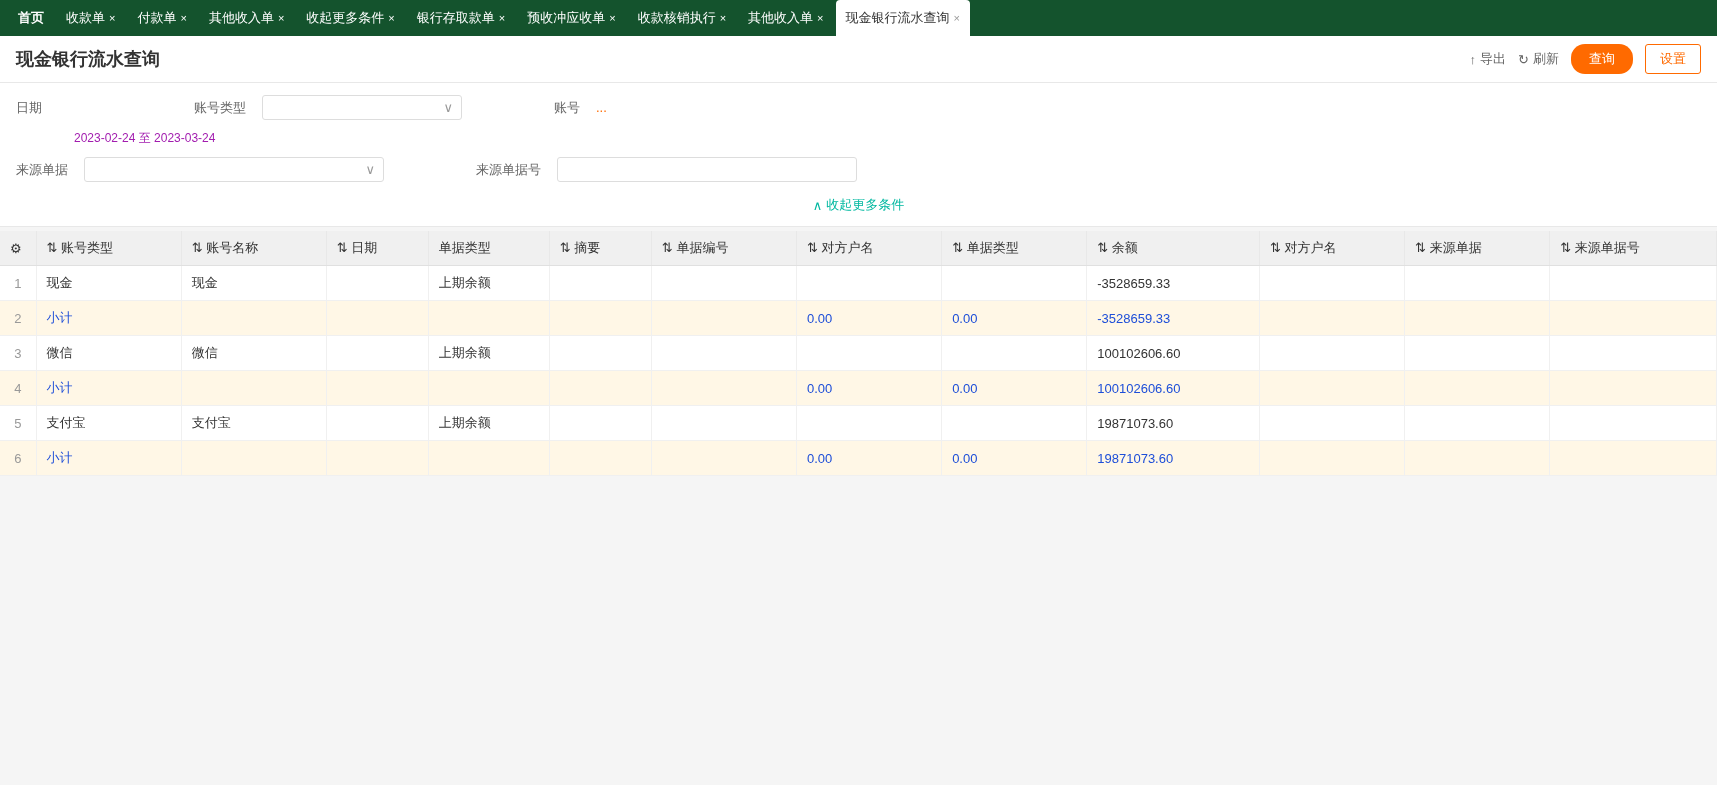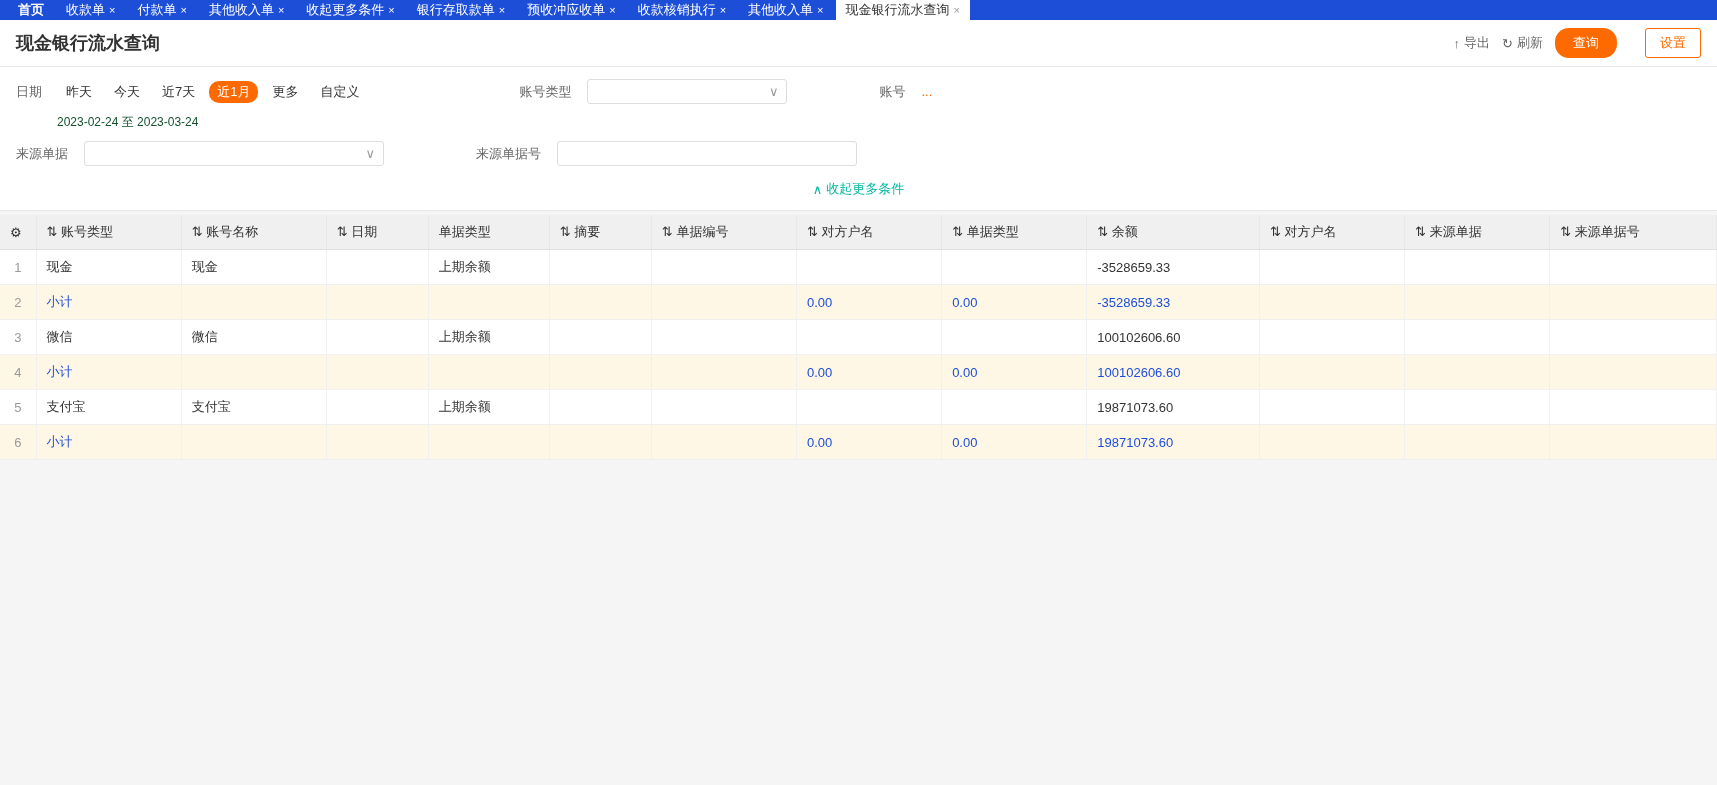--- a/index.html
+++ b/index.html
@@ -2,22 +2,22 @@
 <html><head>
   <meta charset="utf-8">
   <style>
     * { box-sizing: border-box; margin: 0; padding: 0; font-family: 'Microsoft YaHei', Arial, sans-serif; }
     body { background: #f5f5f5; font-size: 13px; }
 
     
     .top-nav {
       display: flex;
       align-items: center;
-      background: #1d4ed8;
-      height: 20px;
+      background: #14532d;
+      height: 36px;
       padding: 0 8px;
       gap: 2px;
       overflow: hidden;
     }
     .nav-item {
       display: flex;
       align-items: center;
       padding: 0 10px;
       height: 36px;
       color: #fff;
@@ -76,21 +76,20 @@
       font-size: 13px;
     }
     .btn-setting {
       background: #fff;
       color: #ff6a00;
       border: 1px solid #ff6a00;
       padding: 5px 14px;
       border-radius: 3px;
       cursor: pointer;
       font-size: 13px;
-      margin-left: 16px;
     }
 
     
     .filter-area {
       background: #fff;
       padding: 12px 16px;
       border-bottom: 1px solid #e8e8e8;
     }
     .filter-row {
       display: flex;
@@ -115,23 +114,23 @@
       font-size: 13px;
       border-radius: 10px;
     }
     .date-opt.active {
       background: #ff6a00;
       color: #fff;
       border-radius: 10px;
       padding: 2px 8px;
     }
     .date-range {
-      color: #14532d;
+      color: #a21caf;
       font-size: 12px;
-      margin-left: 3px;
+      margin-left: 20px;
     }
     .filter-select {
       display: flex;
       align-items: center;
       border: 1px solid #ddd;
       border-radius: 3px;
       padding: 4px 8px;
       min-width: 200px;
       cursor: pointer;
       background: #fff;
@@ -266,28 +265,20 @@
     </div>
     <button class="btn-query">查询</button>
     <button class="btn-setting">设置</button>
   </div>
 </div>
 
 <div class="filter-area">
   <div class="filter-row">
 
     <span class="filter-label">日期</span>
-    <div class="date-options">
-      <span class="date-opt">昨天</span>
-      <span class="date-opt">今天</span>
-      <span class="date-opt">近7天</span>
-      <span class="date-opt active">近1月</span>
-      <span class="date-opt">更多</span>
-      <span class="date-opt">自定义</span>
-    </div>
     <span style="width:120px"></span>
 
     <span class="filter-label">账号类型</span>
     <div class="filter-select">
       <span></span>
       <span>∨</span>
     </div>
     <span style="width:60px"></span>
 
     <span class="filter-label">账号</span>

